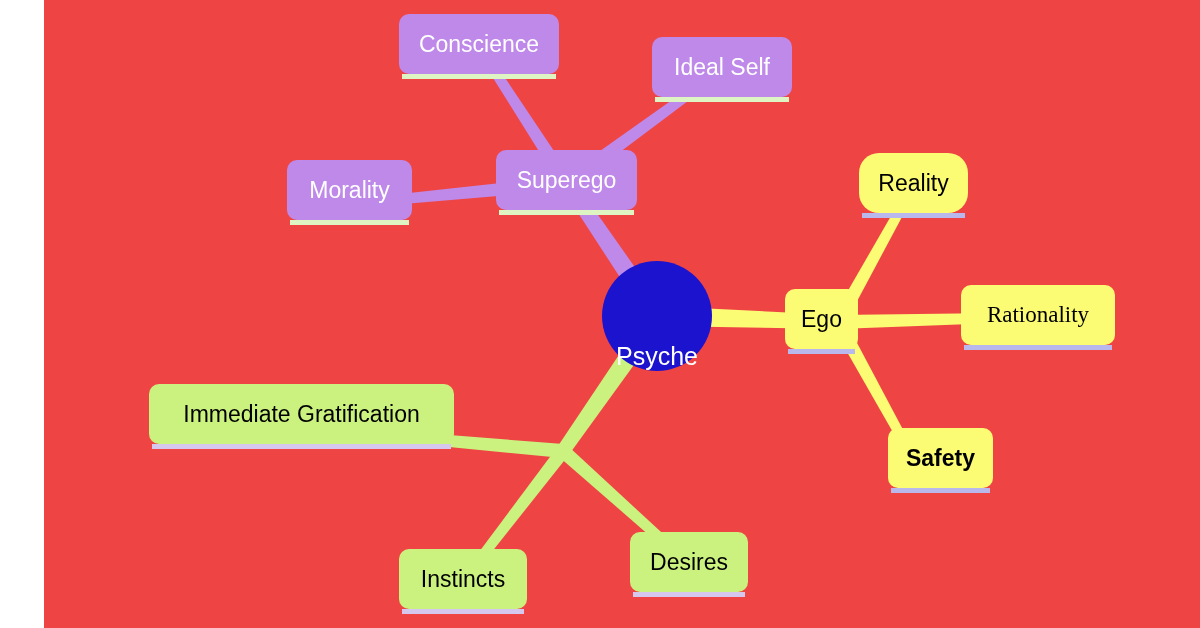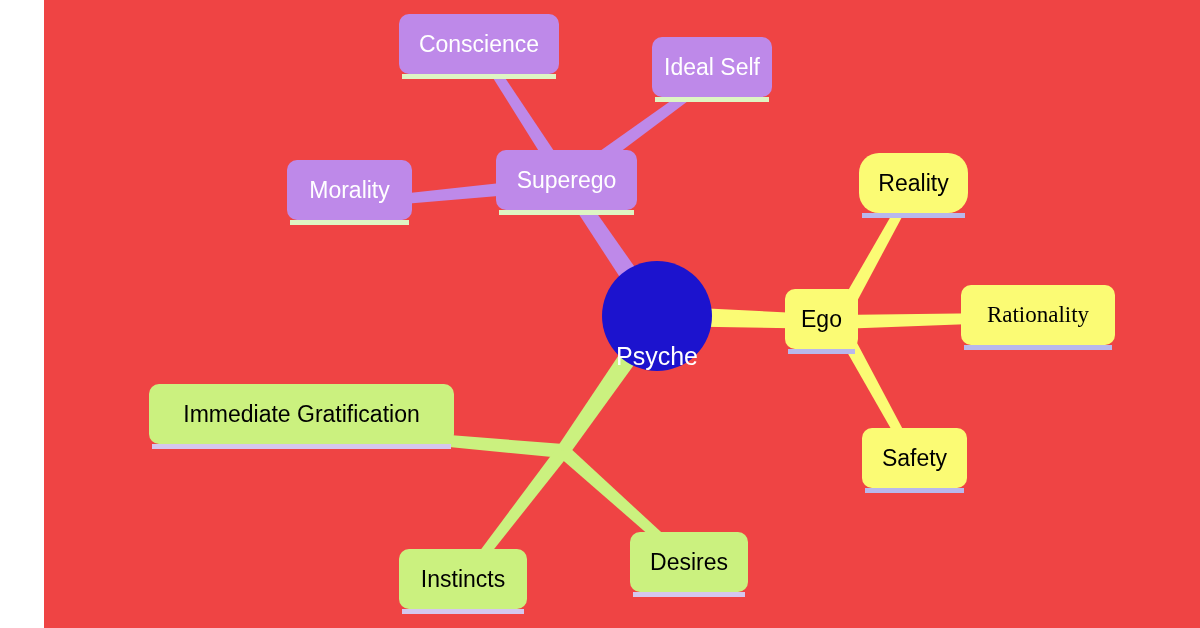--- a/index.html
+++ b/index.html
@@ -48,27 +48,27 @@
     width: 110px;
     height: 110px;
     border-radius: 50%;
     display: flex;
     align-items: flex-end;
     justify-content: center;
     font-size: 25px;
   }
   
   .pos-conscience   { left: 355px; top: 14px;  width: 160px; }
-  .pos-ideal-self   { left: 608px; top: 37px;  width: 120px; border-radius: 30px; }
+  .pos-ideal-self   { left: 608px; top: 37px;  width: 140px; border-radius: 30px; }
   .pos-superego     { left: 452px; top: 150px; width: 141px; }
   .pos-morality     { left: 243px; top: 160px; width: 125px; }
   .pos-reality      { left: 815px; top: 153px; width: 109px; }
   .pos-ego          { left: 741px; top: 289px; width: 73px;  }
   .pos-rationality  { left: 917px; top: 285px; width: 154px; font-family: Liberation Serif, serif; }
-  .pos-safety       { left: 818px; top: 428px; width: 105px; }
+  .pos-safety       { left: 844px; top: 428px; width: 105px; font-weight: bold; }
   .pos-immediate    { left: 105px; top: 384px; width: 305px; }
   .pos-id           { left: 492px; top: 419px; width: 54px;  }
   .pos-instincts    { left: 355px; top: 549px; width: 128px; }
   .pos-desires      { left: 586px; top: 532px; width: 118px; }
 </style>
 </head>
 <body>
 
 <div class="canvas">
 

